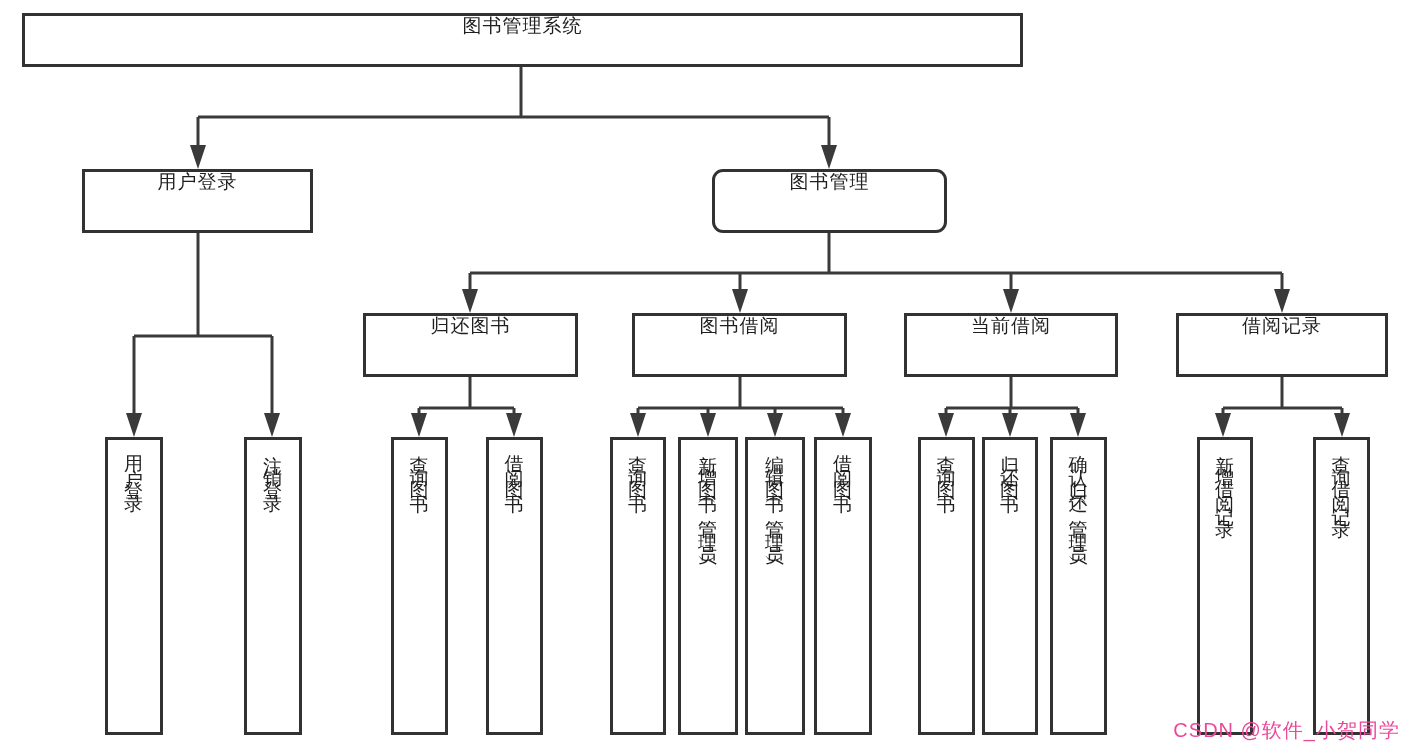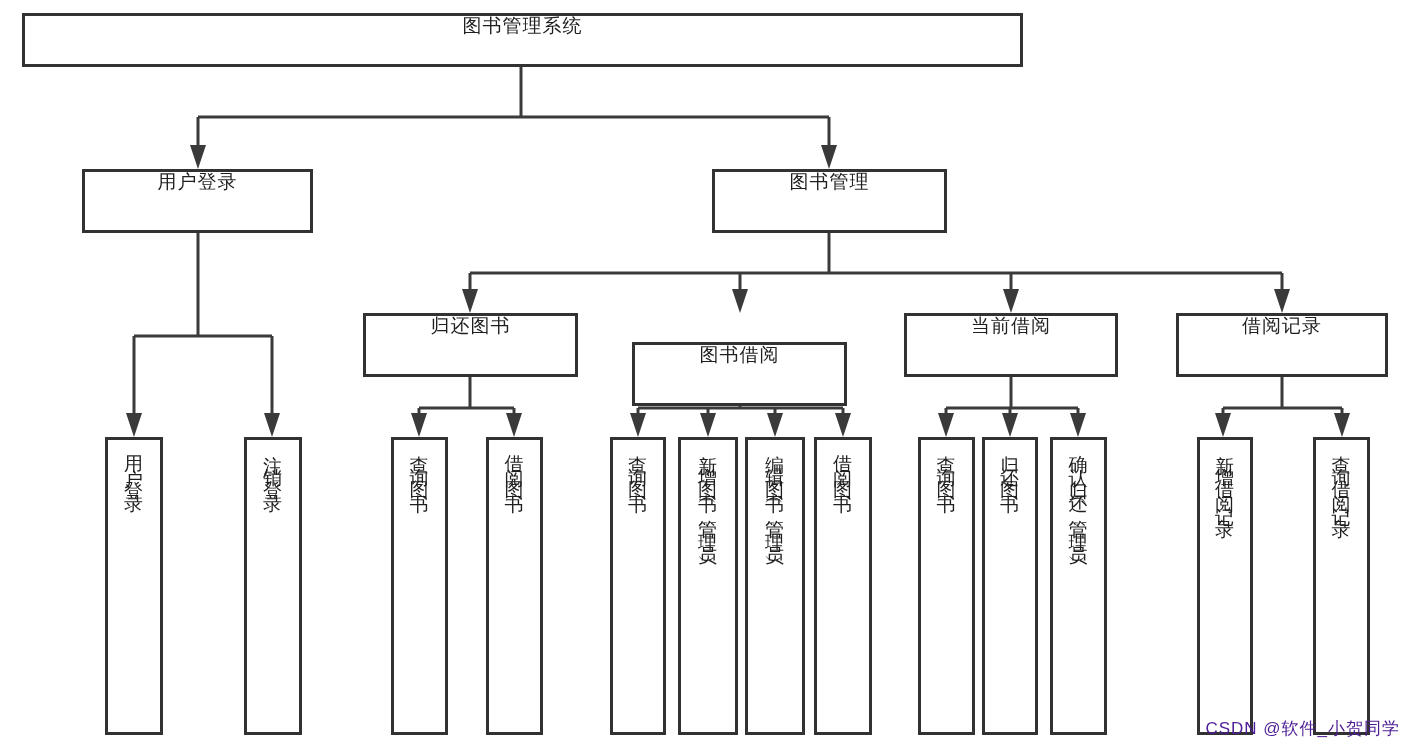--- a/index.html
+++ b/index.html
@@ -8,43 +8,43 @@
   .stage{position:absolute;left:0;top:0;width:1405px;height:747px;background:#ffffff;}
   .wires{position:absolute;left:0;top:0;z-index:0;}
   .node{position:absolute;box-sizing:border-box;border:3px solid #323232;background:#ffffff;
         display:flex;align-items:flex-start;justify-content:center;color:#1f1f1f;z-index:1;}
   .node .lbl{font-size:19px;line-height:1;letter-spacing:1px;white-space:nowrap;}
   .node.v .lbl{writing-mode:vertical-rl;text-orientation:mixed;letter-spacing:13px;line-height:1;}
   
   #n-root{left:22px;top:13px;width:1001px;height:54px;}
   
   #n-l2-0{left:82px;top:169px;width:231px;height:64px;}
-  #n-l2-1{left:712px;top:169px;width:235px;height:64px;}
+  #n-l2-1{left:712px;top:169px;width:235px;height:64px;border-radius:11px;}
   
   #n-l3-0{left:363px;top:313px;width:215px;height:64px;}
-  #n-l3-1{left:632px;top:313px;width:215px;height:64px;margin-top:29px;}
+  #n-l3-1{left:632px;top:313px;width:215px;height:64px;}
   #n-l3-2{left:904px;top:313px;width:214px;height:64px;}
   #n-l3-3{left:1176px;top:313px;width:212px;height:64px;}
   
   .leaf{top:437px;height:298px;}
   #n-ul1{left:105px;width:58px;}
   #n-ul2{left:244px;width:58px;}
   #n-nb1{left:391px;width:57px;}
   #n-nb2{left:486px;width:57px;}
   #n-bb1{left:610px;width:56px;}
   #n-bb2{left:678px;width:60px;}
   #n-bb3{left:745px;width:60px;}
   #n-bb4{left:814px;width:58px;}
   #n-cb1{left:918px;width:57px;}
   #n-cb2{left:982px;width:56px;}
   #n-cb3{left:1050px;width:57px;}
   #n-br1{left:1197px;width:56px;}
   #n-br2{left:1313px;width:57px;}
-  .watermark{position:absolute;right:5px;top:717px;z-index:2;font-size:17px;
-             color:#4c1d95;letter-spacing:1px;white-space:nowrap;}
+  .watermark{position:absolute;right:5px;top:717px;z-index:2;font-size:20px;
+             color:#ec4899;letter-spacing:1px;white-space:nowrap;}
 </style>
 </head>
 <body>
 
 <div class="stage">
 
   <svg class="wires" width="1405" height="747" viewBox="0 0 1405 747">
     <g stroke="#3a3a3a" stroke-width="3" fill="none">
       <path d="M521 67 V117"></path>
       <path d="M198 117 H829"></path>

